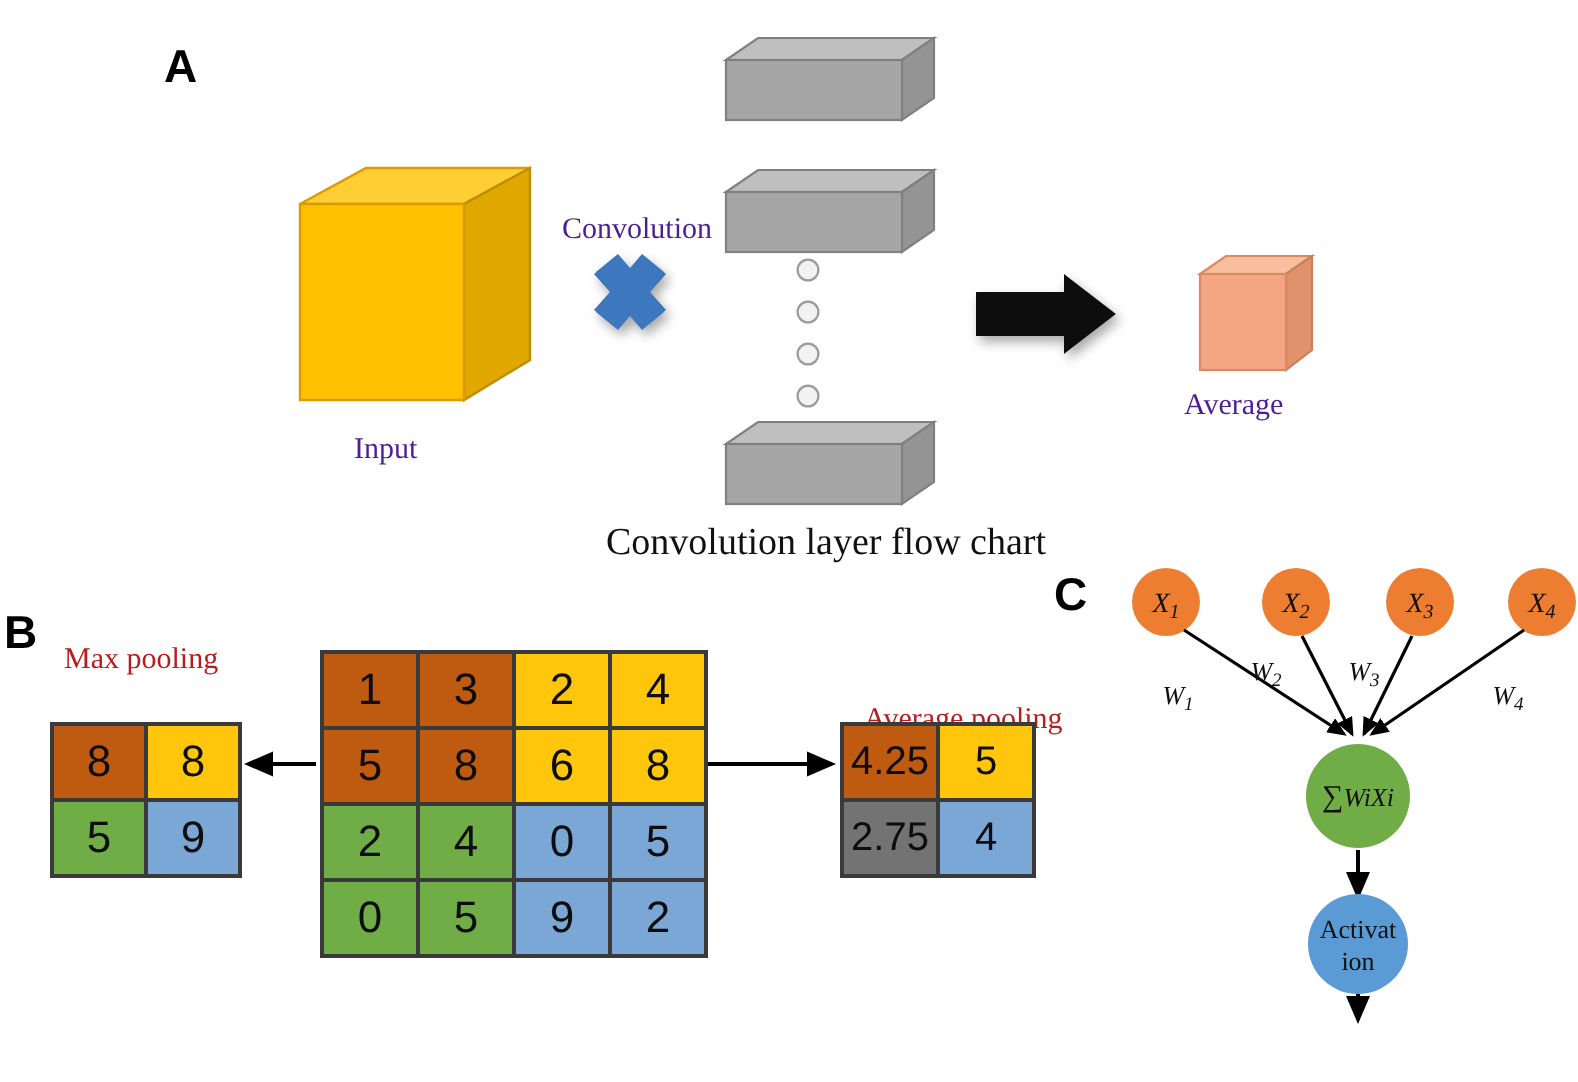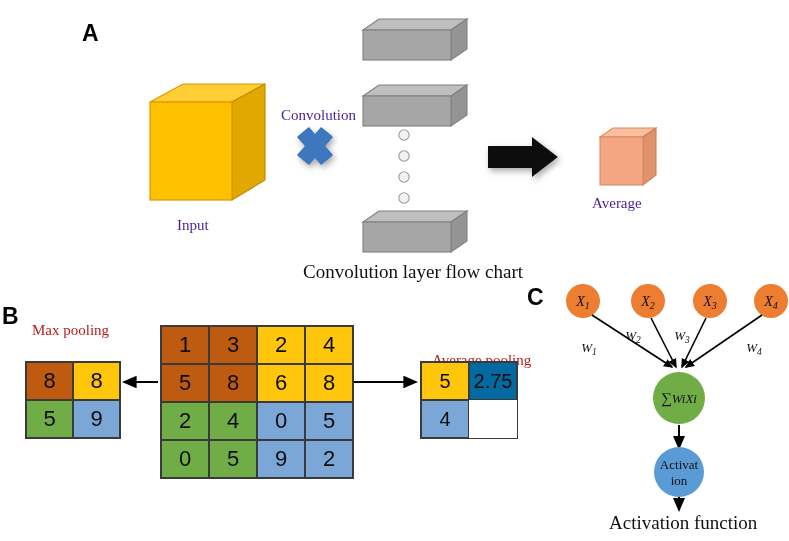--- a/index.html
+++ b/index.html
@@ -283,22 +283,22 @@
       <div class="cell" style="background: rgb(123, 167, 215);">9</div>
       <div class="cell" style="background: rgb(123, 167, 215);">2</div>
     </div>
   <div class="matrix" id="matrix-max">
       <div class="cell" style="background: rgb(191, 91, 17);">8</div>
       <div class="cell" style="background: rgb(255, 198, 11);">8</div>
       <div class="cell" style="background: rgb(112, 173, 71);">5</div>
       <div class="cell" style="background: rgb(123, 167, 215);">9</div>
     </div>
   <div class="matrix" id="matrix-avg">
+      <div class="cell" style="background: rgb(191, 91, 17);">4.25</div>
       <div class="cell" style="background: rgb(255, 198, 11);">5</div>
-      <div class="cell" style="background: #0369a1;">2.75</div>
+      <div class="cell" style="background: #737373;">2.75</div>
       <div class="cell" style="background: rgb(123, 167, 215);">4</div>
     </div>
 
 
   <div class="panel-label" id="panel-c-label">C</div>
-  <div class="caption" id="caption-c">Activation function</div>
 
 </div>
 
 </body></html>

